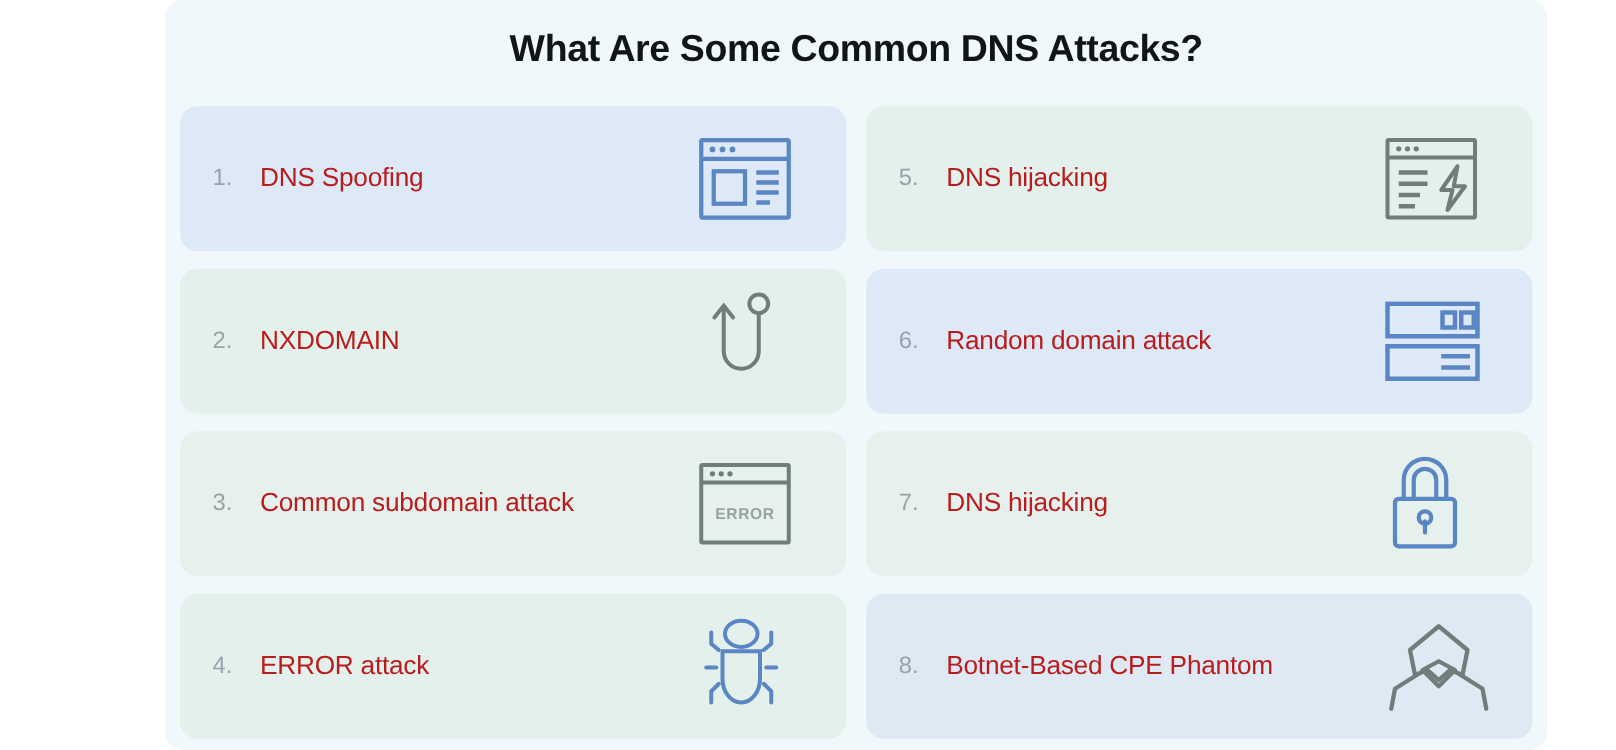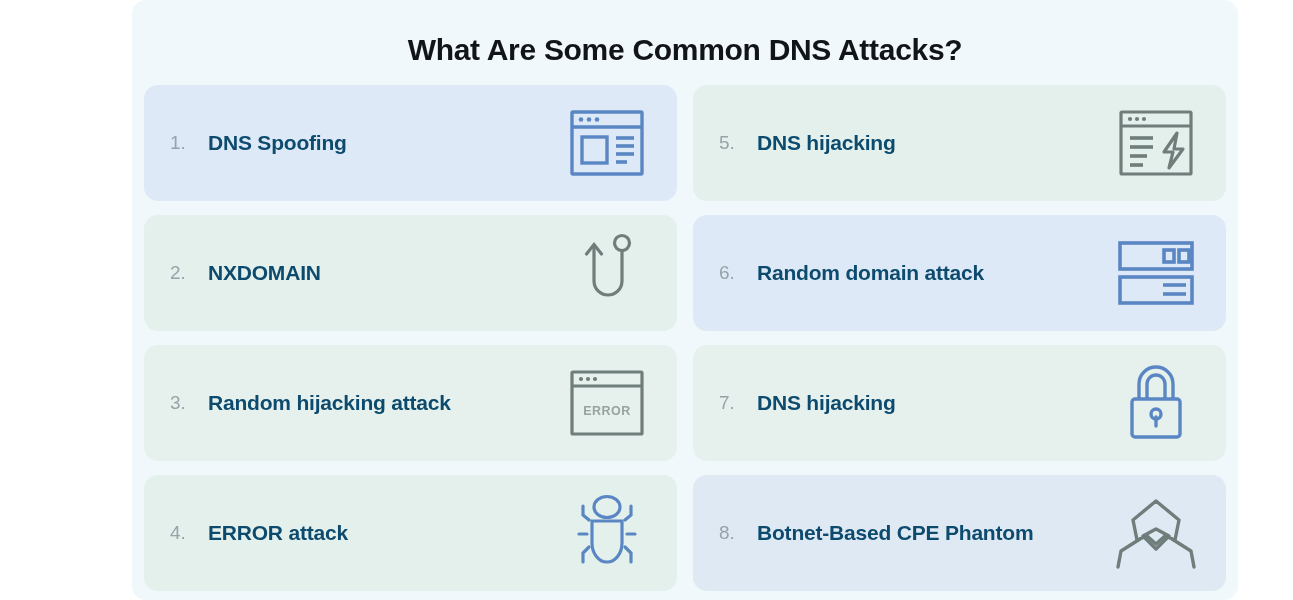--- a/index.html
+++ b/index.html
@@ -18,21 +18,21 @@
     height: 600px;
     background: #f1f8fb;
     border-radius: 14px;
   }
   #title {
     text-align: center;
     font-size: 30px;
     font-weight: bold;
     color: #111418;
     letter-spacing: -0.3px;
-    padding-top: 26px;
+    padding-top: 16px;
     height: 62px;
     line-height: 48px;
     white-space: nowrap;
   }
   #grid {
     position: absolute;
     left: 12px;
     top: 85px;
     width: 1082px;
     display: grid;
@@ -54,32 +54,31 @@
   .card.ice   { background: #dfe9f4; }
   .num {
     font-size: 19px;
     color: #98a2a8;
     font-weight: 400;
     width: 38px;
     flex: 0 0 38px;
   }
   .label {
     font-size: 21px;
-    color: #0c4a6e;
-    font-weight: 700;
+    color: #b91c1c;
+    font-weight: 400;
     letter-spacing: -0.2px;
     white-space: nowrap;
   }
   .icon-wrap {
     margin-left: auto;
     width: 96px;
     height: 92px;
     display: flex;
     align-items: center;
-    justify-content: center;
     flex: 0 0 96px;
   }
   .icon-wrap svg { display: block; }
   .err-text {
     font-family: "Liberation Sans", sans-serif;
     font-size: 12.5px;
     font-weight: bold;
     letter-spacing: 0.5px;
   }
 </style>
@@ -164,21 +163,21 @@
             <rect x="61" y="9" width="10" height="12"></rect>
             <line x1="45" y1="44" x2="68" y2="44"></line>
             <line x1="45" y1="53" x2="68" y2="53"></line>
           </g>
         </svg>
       </span>
     </div>
 
     <div class="card mint">
       <span class="num">3.</span>
-      <span class="label">Random hijacking attack</span>
+      <span class="label">Common subdomain attack</span>
       <span class="icon-wrap">
         <svg width="74" height="66" viewBox="0 0 74 66">
           <g fill="none" stroke="#6f7d7b" stroke-width="3.2">
             <rect x="2" y="2" width="70" height="62" rx="1"></rect>
             <line x1="2" y1="16" x2="72" y2="16"></line>
           </g>
           <g fill="#6f7d7b">
             <circle cx="11" cy="9" r="2.1"></circle>
             <circle cx="18" cy="9" r="2.1"></circle>
             <circle cx="25" cy="9" r="2.1"></circle>

